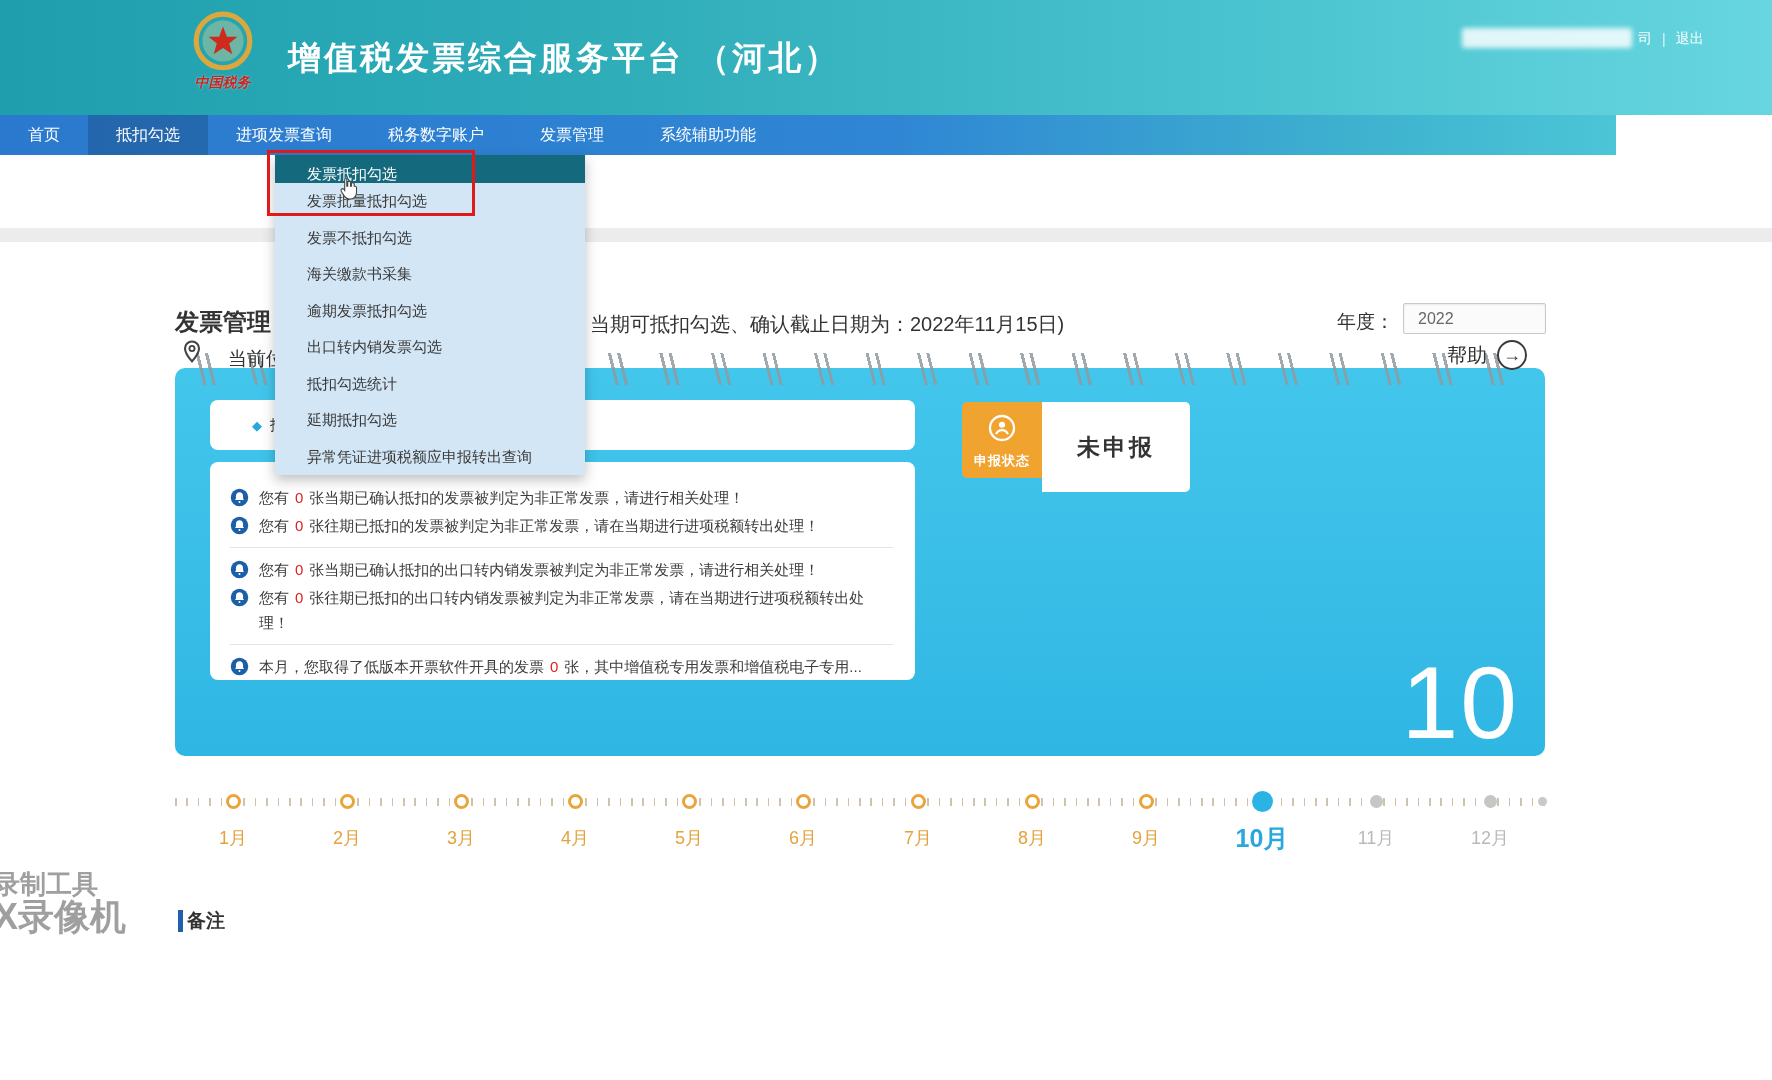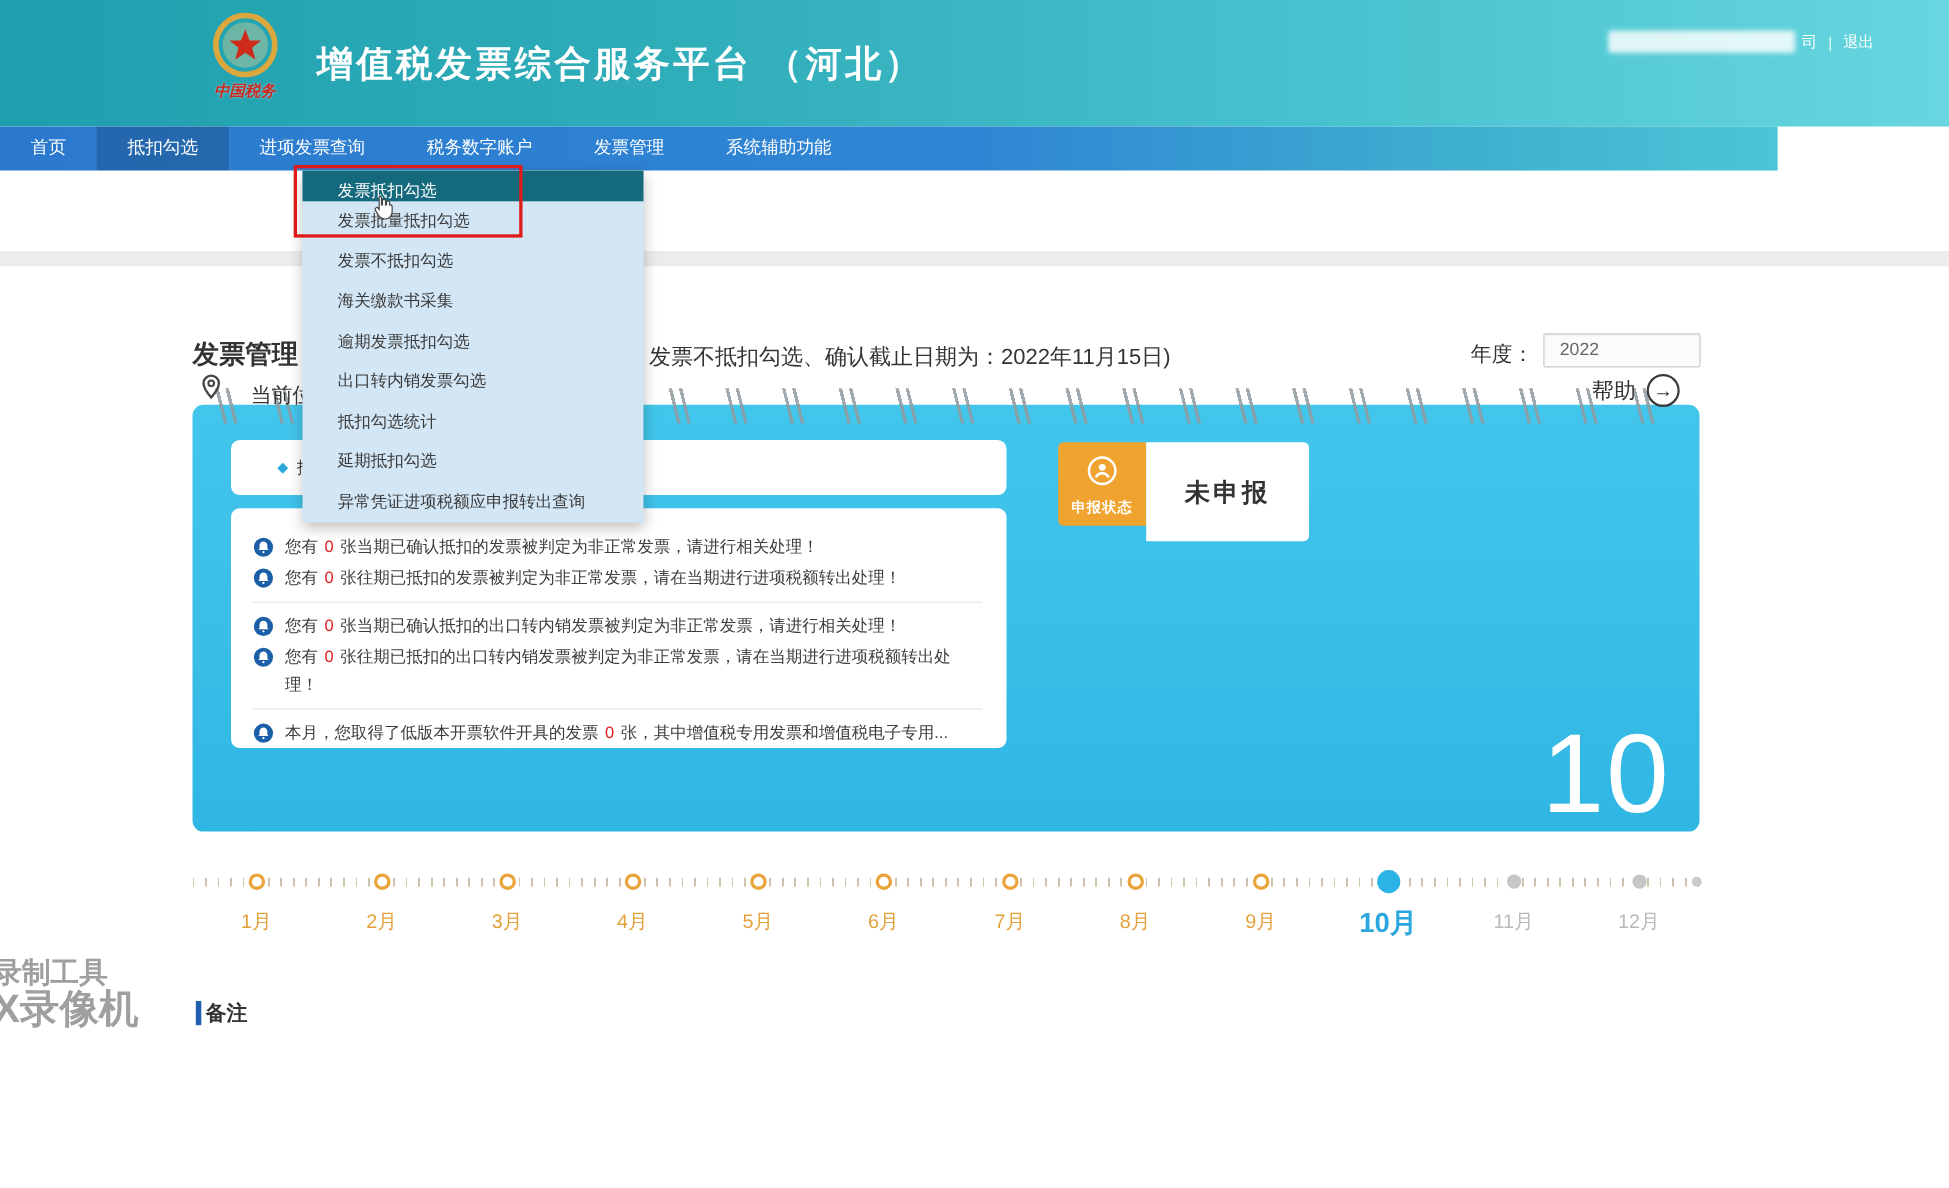--- a/index.html
+++ b/index.html
@@ -152,21 +152,21 @@
     </div>
     <div class="abs crumb-text">当前位</div>
     <div class="abs help-group">
       <span class="help-text">帮助</span>
       <span class="help-arrow">→</span>
     </div>
   </div>
   <div class="abs grayband"></div>
 
   <div class="abs pg-title">发票管理</div>
-  <div class="abs pg-title2">发票不抵扣勾选、确认截止日期为：2022年11月15日)</div>
+  <div class="abs pg-title2">当期可抵扣勾选、确认截止日期为：2022年11月15日)</div>
   <div class="abs year-label">年度：</div>
   <input class="abs year-input" readonly="" value="2022" style="">
 
   <div class="abs bigcard">
     <div class="spiral"></div>
 
     <div class="cardA">
       <span class="bullet">◆</span>
       <span class="cardA-label">抵扣</span>
     </div>

